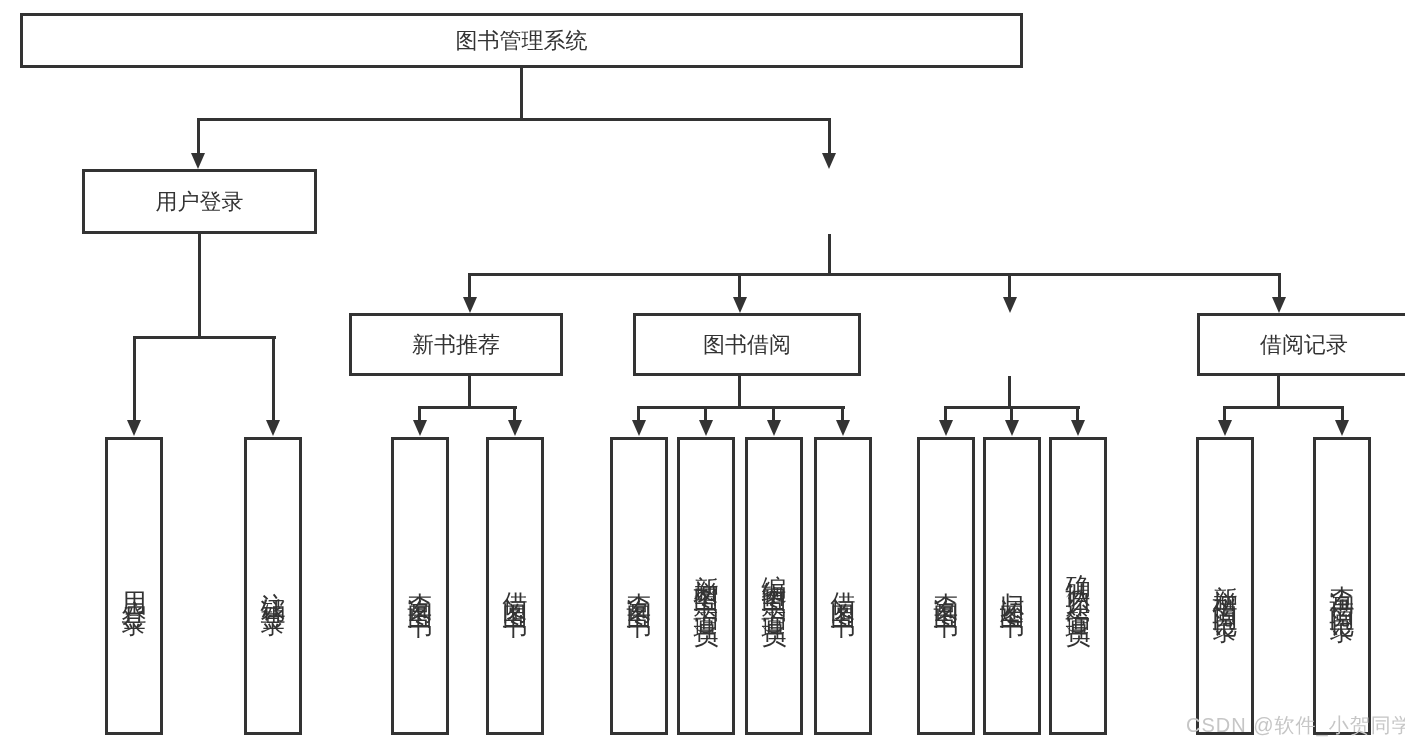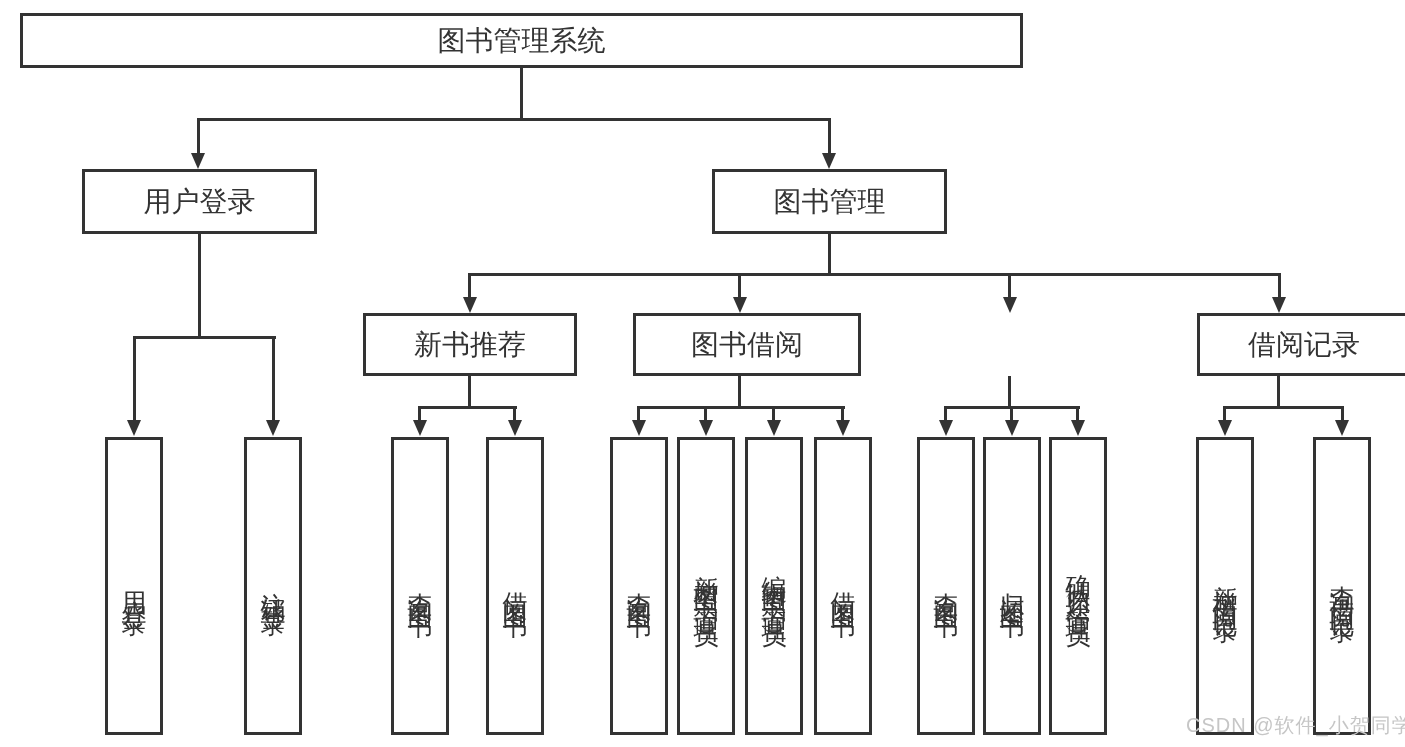--- a/index.html
+++ b/index.html
@@ -4,21 +4,21 @@
 <style>
   html,body{margin:0;padding:0;background:#ffffff;}
   .canvas{
     position:relative;width:1405px;height:747px;background:#ffffff;
     font-family:"Liberation Sans",sans-serif;overflow:hidden;
   }
   .node{
     position:absolute;box-sizing:border-box;background:#ffffff;
     border:3px solid #333333;display:flex;align-items:center;justify-content:center;
   }
-  .hlabel{font-size:28px;color:#333333;white-space:nowrap;}
+  .hlabel{font-size:22px;color:#333333;white-space:nowrap;}
   .vlabel{
     writing-mode:vertical-rl;text-orientation:mixed;
     font-size:25px;letter-spacing:7px;line-height:1;color:#333333;
   }
   .hl{position:absolute;height:3px;background:#333333;}
   .vl{position:absolute;width:3px;background:#333333;}
   .ah{
     position:absolute;width:0;height:0;
     border-left:7px solid transparent;border-right:7px solid transparent;
     border-top:16px solid #333333;
@@ -40,43 +40,40 @@
   <div class="vl" style="left:520px;top:68px;height:53px;"></div>
   <div class="hl" style="left:197px;top:118px;width:634px;"></div>
   <div class="vl" style="left:197px;top:118px;height:36px;"></div>
   <div class="ah" style="left:191px;top:153px;"></div>
   <div class="vl" style="left:828px;top:118px;height:36px;"></div>
   <div class="ah" style="left:822px;top:153px;"></div>
 
   <div class="node" style="left:82px;top:169px;width:235px;height:65px;">
     <span class="hlabel">用户登录</span>
   </div>
-  <div class="node" style="left:712px;top:169px;width:235px;height:65px;">
-    <span class="hlabel">图书管理</span>
-  </div>
 
   <div class="vl" style="left:198px;top:234px;height:105px;"></div>
   <div class="hl" style="left:133px;top:336px;width:143px;"></div>
   <div class="vl" style="left:133px;top:336px;height:85px;"></div>
   <div class="ah" style="left:127px;top:420px;"></div>
   <div class="vl" style="left:272px;top:336px;height:85px;"></div>
   <div class="ah" style="left:266px;top:420px;"></div>
 
   <div class="vl" style="left:828px;top:234px;height:42px;"></div>
   <div class="hl" style="left:468px;top:273px;width:813px;"></div>
   <div class="vl" style="left:468px;top:273px;height:25px;"></div>
   <div class="ah" style="left:463px;top:297px;"></div>
   <div class="vl" style="left:738px;top:273px;height:25px;"></div>
   <div class="ah" style="left:733px;top:297px;"></div>
   <div class="vl" style="left:1008px;top:273px;height:25px;"></div>
   <div class="ah" style="left:1003px;top:297px;"></div>
   <div class="vl" style="left:1278px;top:273px;height:25px;"></div>
   <div class="ah" style="left:1272px;top:297px;"></div>
 
-  <div class="node" style="left:363px;top:313px;width:214px;height:63px;justify-content:center;">
+  <div class="node" style="left:349px;top:313px;width:214px;height:63px;justify-content:center;">
     <span class="hlabel">新书推荐</span>
   </div>
   <div class="node" style="left:633px;top:313px;width:228px;height:63px;">
     <span class="hlabel">图书借阅</span>
   </div>
   <div class="node" style="left:1197px;top:313px;width:214px;height:63px;font-family:Liberation Mono, monospace;">
     <span class="hlabel">借阅记录</span>
   </div>
 
   <div class="vl" style="left:468px;top:376px;height:33px;"></div>

